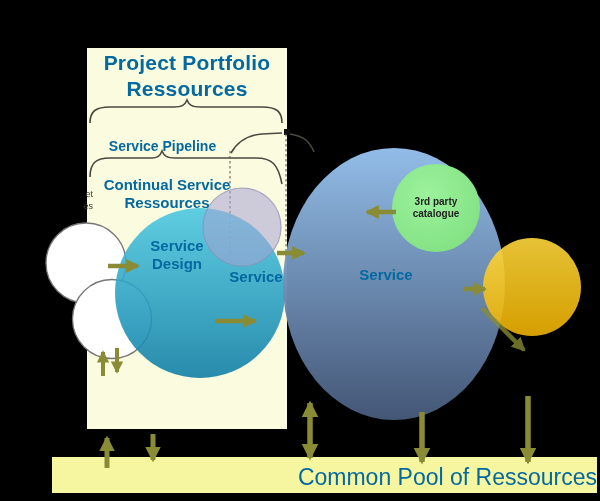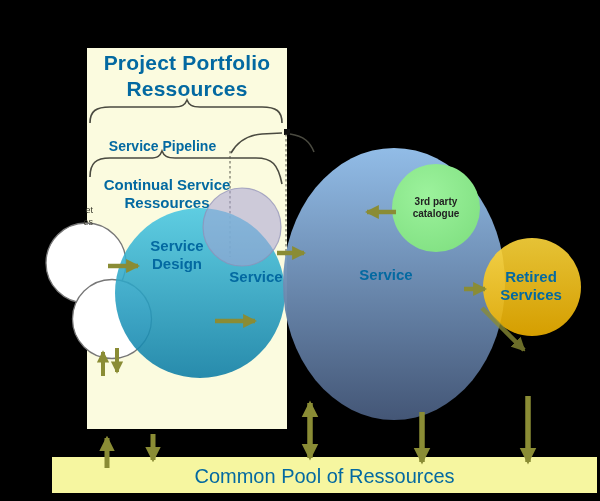--- a/index.html
+++ b/index.html
@@ -8,21 +8,21 @@
     font-family:"Liberation Sans","DejaVu Sans",sans-serif;
     overflow:hidden;
   }
   #shapes{position:absolute;left:0;top:0;}
   .lbl{position:absolute;color:#0369a1;text-align:center;line-height:1.2;}
   .title{font-size:21px;font-weight:700;line-height:26px;letter-spacing:.2px;}
   .mid{font-size:15px;font-weight:700;line-height:18px;}
   .pipe{font-size:14px;font-weight:700;}
   .small{font-size:10px;font-weight:700;line-height:12px;color:#222;}
   .clip{font-size:9px;font-weight:400;line-height:12px;color:#3a3a2e;text-align:right;}
-  .bar-text{font-size:20px;font-weight:400;}
+  .bar-text{font-size:23px;font-weight:400;text-align:right;}
 </style>
 </head>
 <body>
 
 <div id="stage">
 
   <svg id="shapes" width="600" height="501" viewBox="0 0 600 501">
     <defs>
       <linearGradient id="tealGrad" x1="0" y1="0" x2="0" y2="1">
         <stop offset="0" stop-color="#49c7e2"></stop>
@@ -95,21 +95,21 @@
     <div>Ressources</div>
   </div>
 
   <div class="lbl pipe" style="left:87px;top:138px;width:151px;">Service Pipeline</div>
 
   <div class="lbl mid" style="left:92px;top:176px;width:150px;">
     <div>Continual Service</div>
     <div>Ressources</div>
   </div>
 
-  <div class="lbl clip" style="left:76px;top:204px;width:17px;">
+  <div class="lbl clip" style="left:76px;top:188px;width:17px;">
     <div>et</div>
     <div>es</div>
   </div>
 
   <div class="lbl mid" style="left:117px;top:237px;width:120px;">
     <div>Service</div>
     <div>Design</div>
   </div>
 
   <div class="lbl mid" style="left:196px;top:268px;width:120px;">
@@ -118,20 +118,16 @@
 
   <div class="lbl mid" style="left:326px;top:266px;width:120px;">
     <div>Service</div>
   </div>
 
   <div class="lbl small" style="left:396px;top:196px;width:80px;">
     <div>3rd party</div>
     <div>catalogue</div>
   </div>
 
-  <div class="lbl mid" style="left:471px;top:268px;width:120px;">
-    <div>Retired</div>
-    <div>Services</div>
-  </div>
 
   <div class="lbl bar-text" style="left:52px;top:464px;width:545px;">Common Pool of Ressources</div>
 
 </div>
 
 </body></html>

